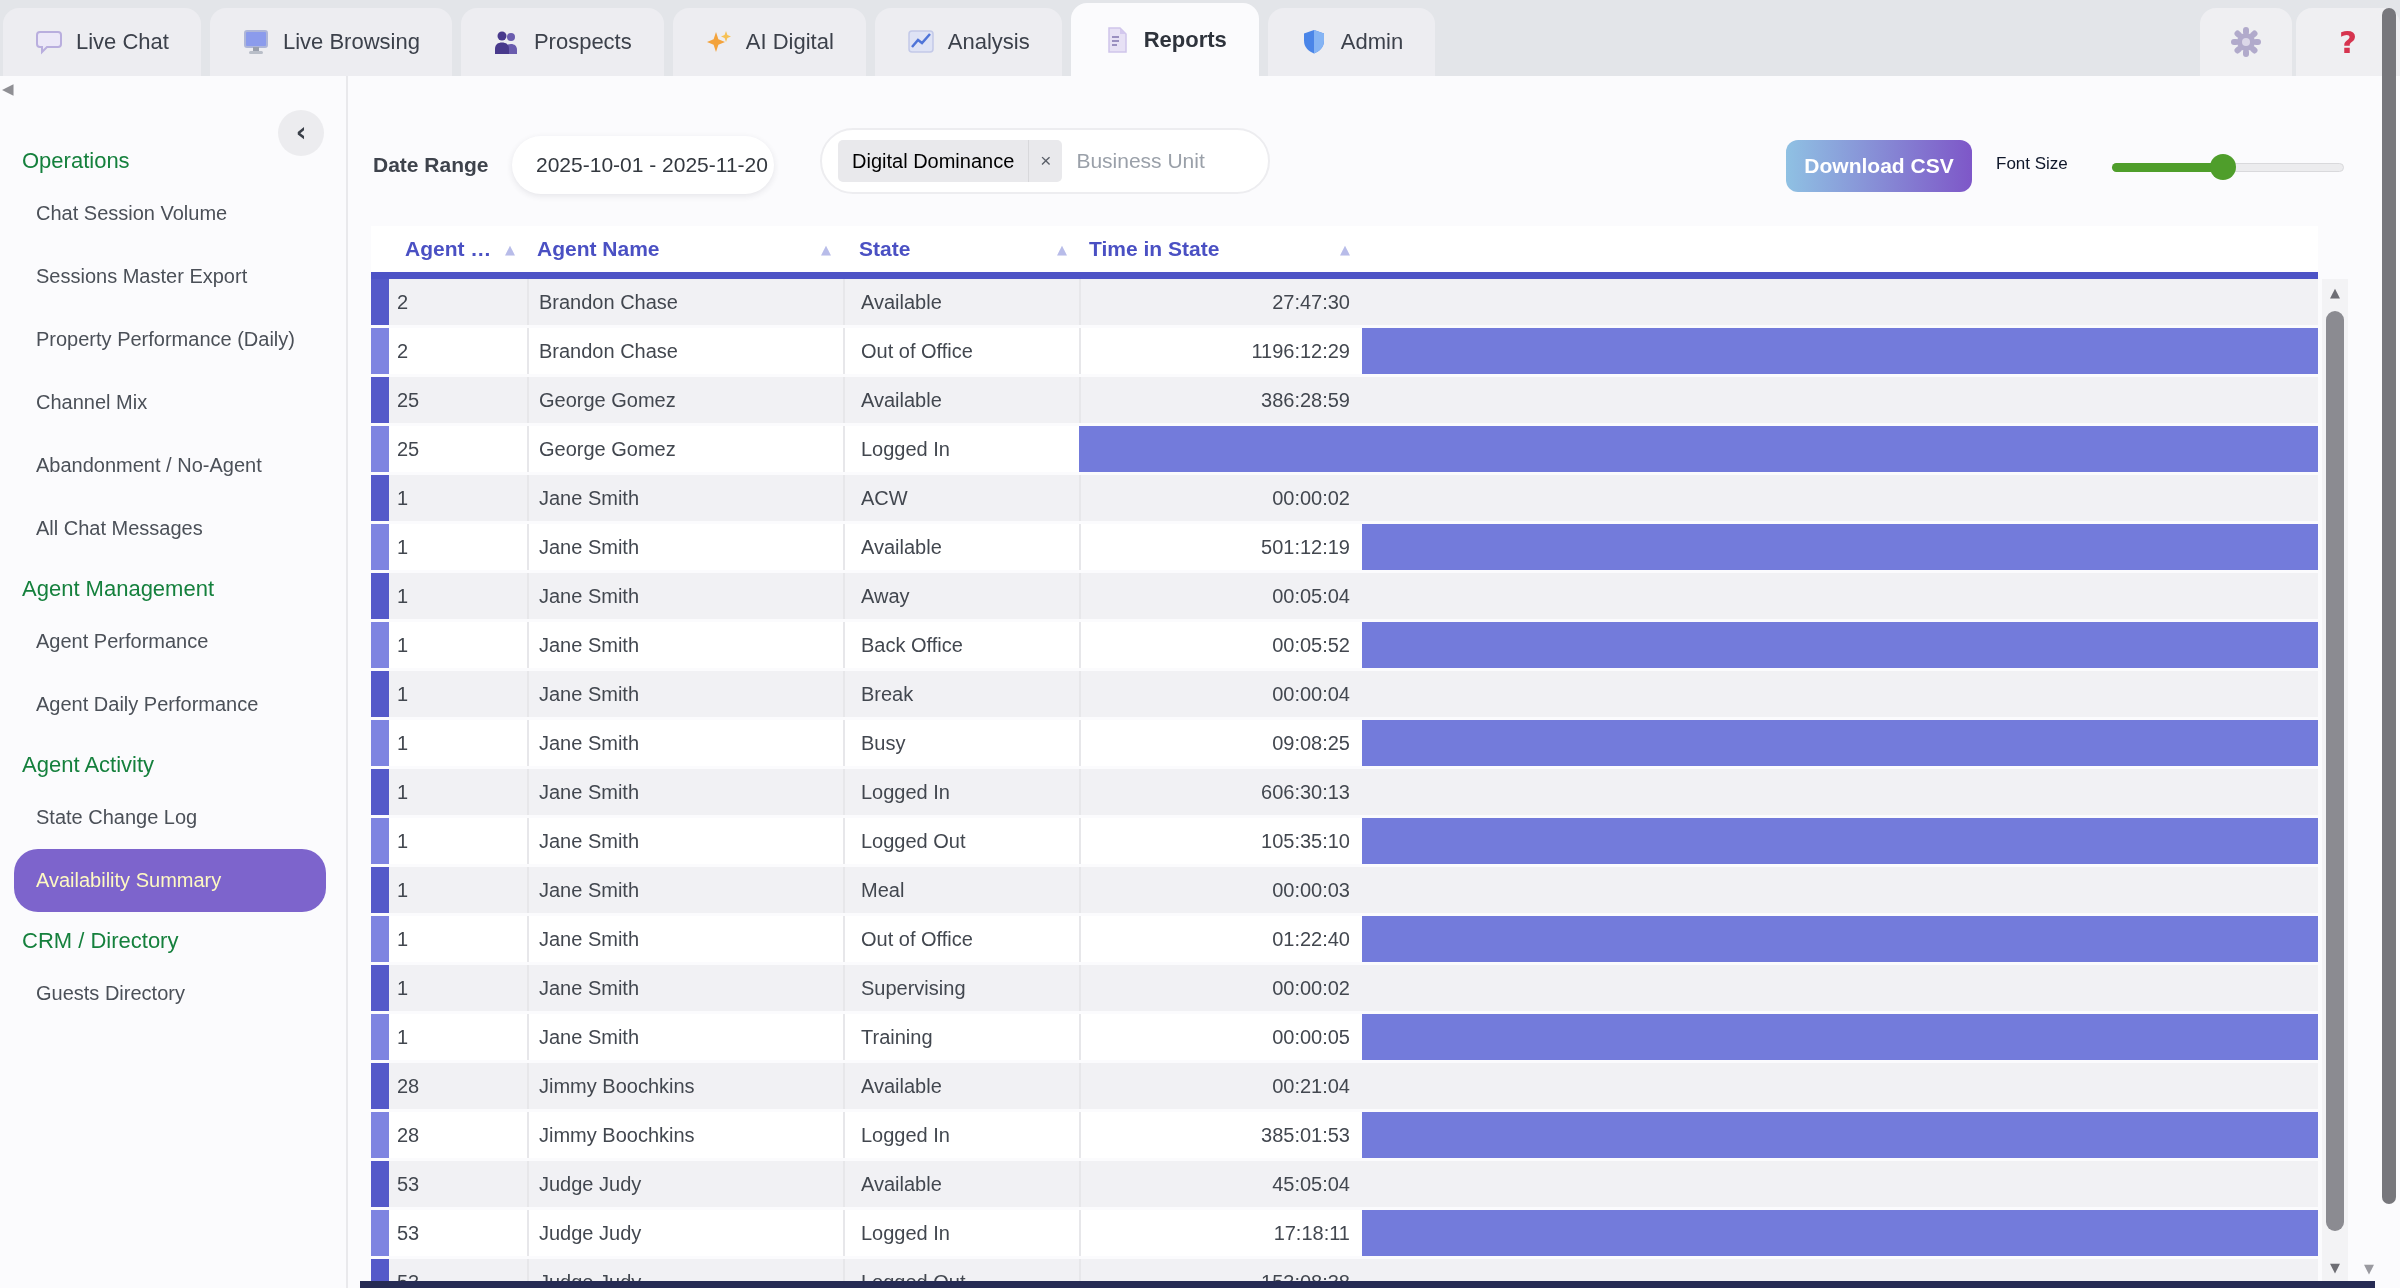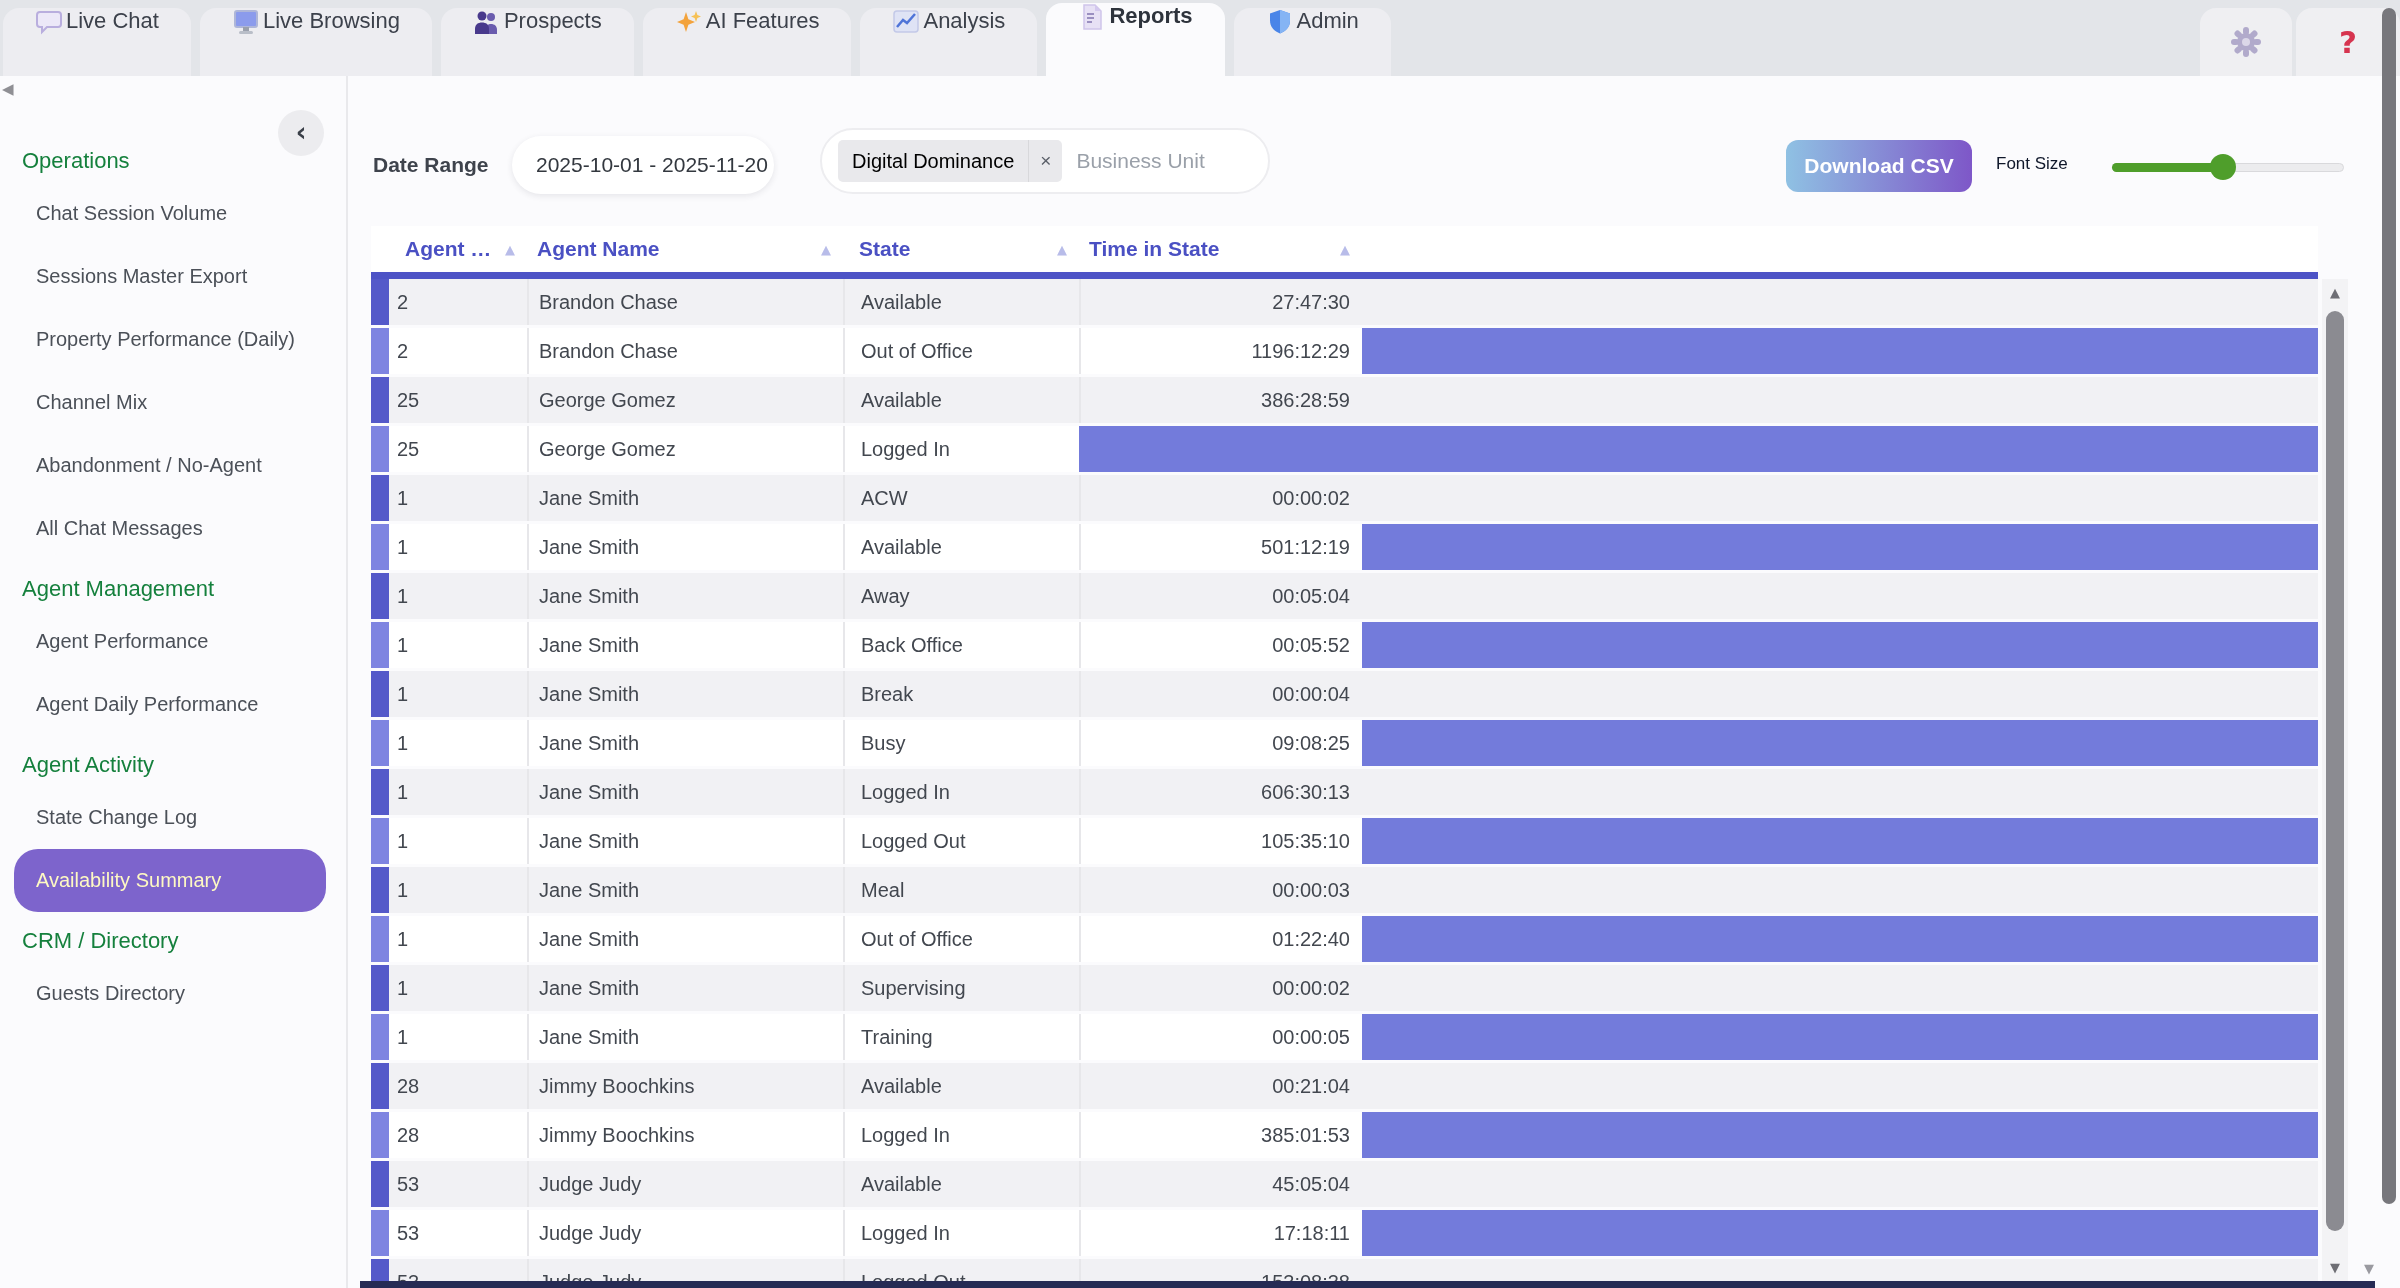--- a/index.html
+++ b/index.html
@@ -4,21 +4,21 @@
 <style>
   html,body{margin:0;padding:0;background:#caccd2;}
   *{box-sizing:border-box;}
   .stage{position:relative;width:2400px;height:1288px;background:#fbfbfd;overflow:hidden;
          font-family:"Liberation Sans",sans-serif;}
 
   
   .topbar{position:absolute;left:0;top:0;width:2400px;height:76px;background:#e3e5e9;
           display:flex;align-items:flex-end;padding-left:3px;}
   .tab{height:68px;background:#ededf1;border-radius:16px 16px 0 0;margin-right:9px;
-       display:flex;gap:3px;padding:0 32px;cursor:pointer;}
+       display:flex;align-items:center;gap:13px;padding:0 32px;cursor:pointer;}
   .tab .tlabel{font-size:22px;color:#3c414b;font-weight:500;white-space:nowrap;}
   .tab.active{height:73px;background:#fbfbfd;}
   .tab.active .tlabel{color:#2e333c;font-weight:700;}
   .icon-tab{position:absolute;top:8px;height:68px;background:#efeff2;border-radius:16px 16px 0 0;
             display:flex;align-items:center;justify-content:center;cursor:pointer;}
   .icon-tab.gear{left:2200px;width:92px;}
   .icon-tab.help{left:2296px;width:104px;}
   .help-glyph{font-size:31px;font-weight:700;color:#d6344f;font-family:"DejaVu Sans",sans-serif;}
 
   
@@ -132,21 +132,21 @@
         <path d="M2 26v-5c0-4.5 3-6.5 7-6.5s7 2 7 6.5v5z" fill="#48398c"></path>
       </svg>
       <span class="tlabel">Prospects</span>
     </div>
 
     <div class="tab">
       <svg width="28" height="28" viewBox="0 0 28 28">
         <path d="M11 4l2.4 7.2L20 14l-6.6 2.8L11 24l-2.4-7.2L2 14l6.6-2.8z" fill="#f3a33c"></path>
         <path d="M21 3l1.4 4L26 8.5l-3.6 1.5L21 14l-1.4-4L16 8.5l3.6-1.5z" fill="#f6c155"></path>
       </svg>
-      <span class="tlabel">AI Features</span>
+      <span class="tlabel">AI Digital</span>
     </div>
 
     <div class="tab">
       <svg width="28" height="28" viewBox="0 0 28 28">
         <rect x="2" y="3" width="24" height="21" rx="3" fill="#dfe3f5" stroke="#c3c9e8" stroke-width="1.5"></rect>
         <polyline points="5,19 11,12 15,15 23,6" fill="none" stroke="#4f74d8" stroke-width="2.5"></polyline>
       </svg>
       <span class="tlabel">Analysis</span>
     </div>
 

